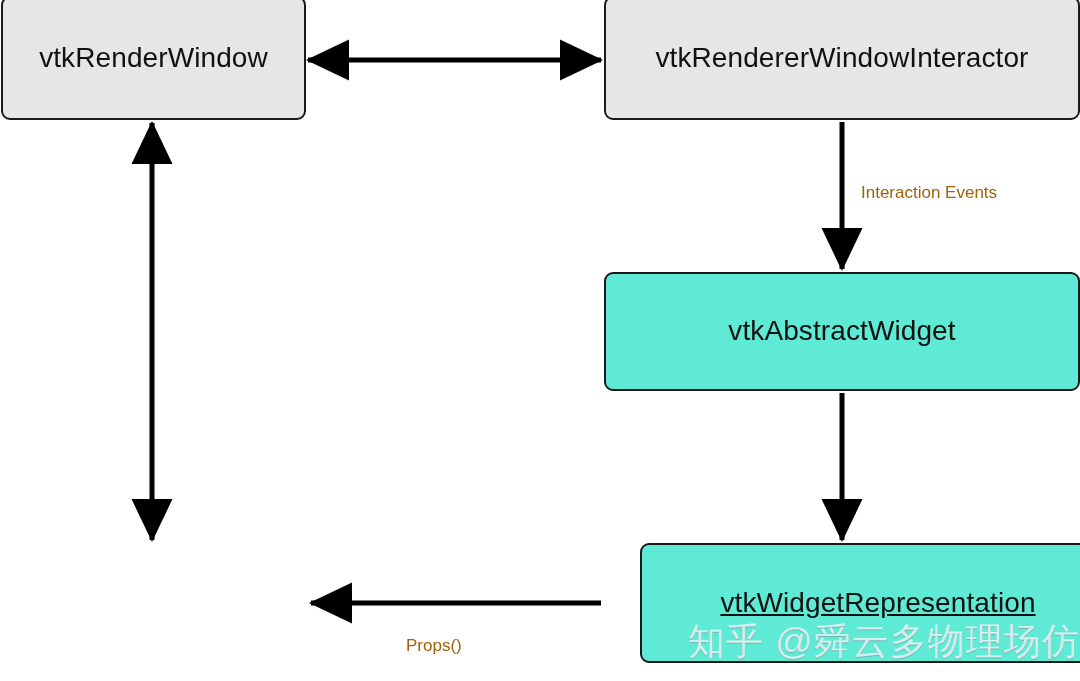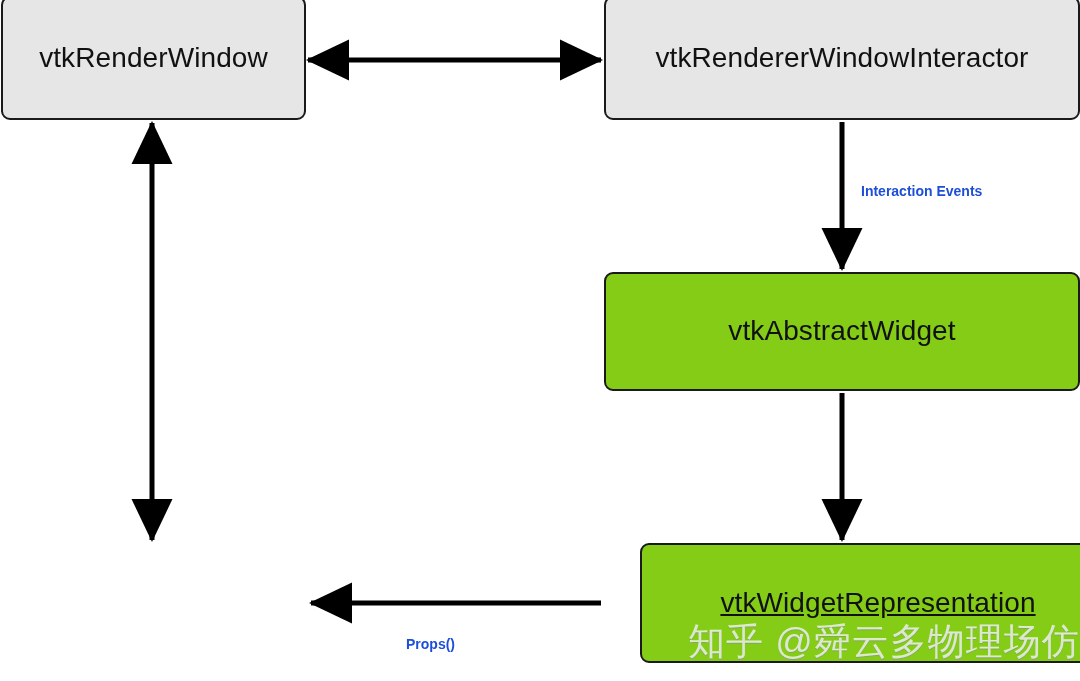--- a/index.html
+++ b/index.html
@@ -29,21 +29,21 @@
     justify-content: center;
     text-align: center;
     color: #111111;
     font-size: 28px;
     font-weight: 400;
     letter-spacing: 0.1px;
     line-height: 1.1;
     user-select: none;
   }
   .node.gray  { background: #e6e6e6; }
-  .node.blue  { background: #84cc16; }
+  .node.blue  { background: #5eead4; }
 
   .node-label { pointer-events: none; }
 
   
   #node-render-window        { left: 1px;   top: -4px;  width: 305px; height: 124px; }
   #node-interactor           { left: 604px; top: -4px;  width: 476px; height: 124px; }
   #node-abstract-widget      { left: 604px; top: 272px; width: 476px; height: 119px; }
   #node-renderer             { left: 1px;   top: 543px; width: 305px; height: 120px; }
   #node-widget-representation{ left: 640px; top: 543px; width: 476px; height: 120px; text-decoration: underline; }
 
@@ -51,23 +51,23 @@
   #edges {
     position: absolute;
     left: 0; top: 0;
     width: 1080px; height: 681px;
     pointer-events: none;
   }
 
   
   .edge-label {
     position: absolute;
-    color: #1d4ed8;
-    font-size: 14px;
-    font-weight: 700;
+    color: #a16207;
+    font-size: 17px;
+    font-weight: 400;
     white-space: nowrap;
     user-select: none;
   }
   #label-interaction-events { left: 861px; top: 183px; }
   #label-manipulate-props   { left: 861px; top: 458px; }
   #label-render             { left: 406px; top: 636px; }
 
   
   #watermark {
     position: absolute;

